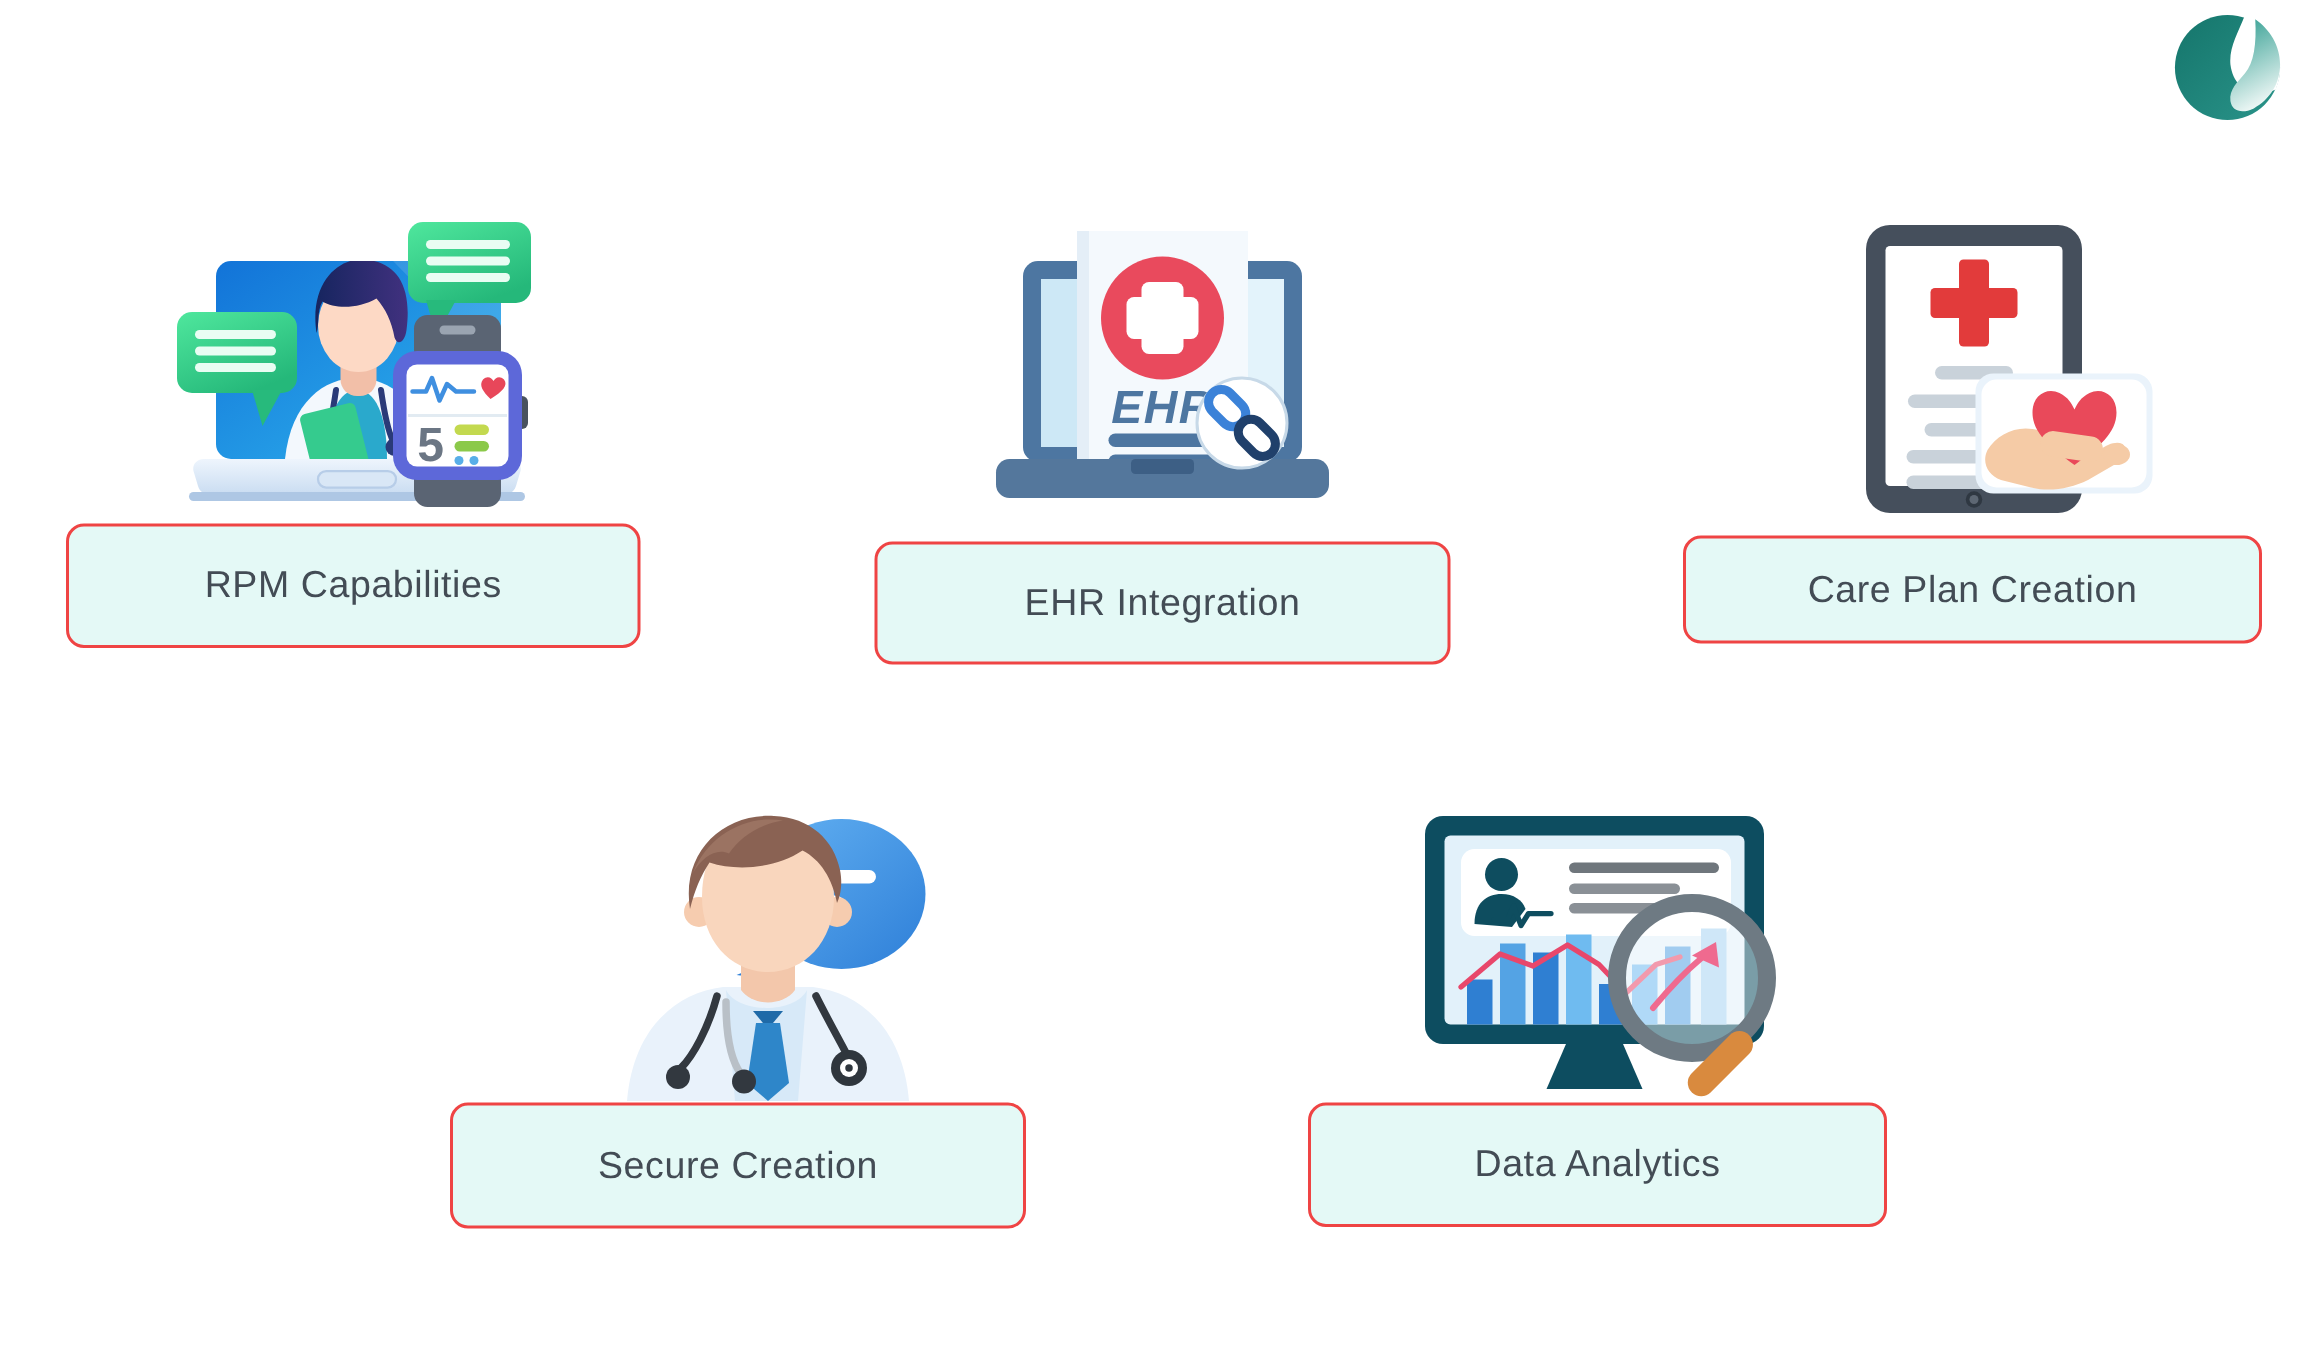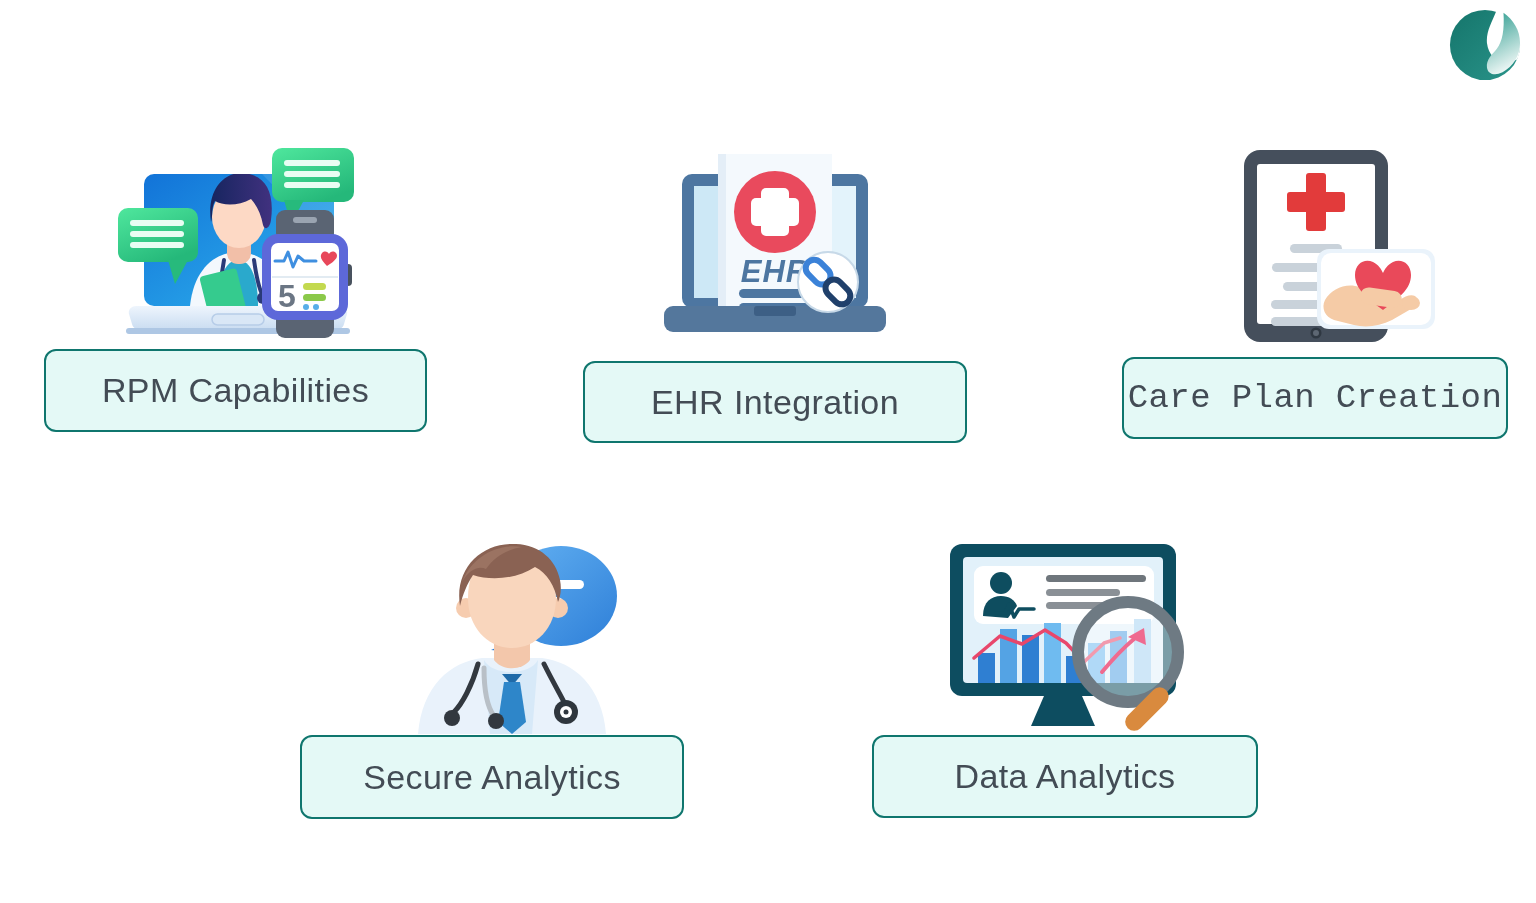--- a/index.html
+++ b/index.html
@@ -6,45 +6,45 @@
   body {
     width:1536px; height:903px; position:relative; overflow:hidden;
     background:#ffffff;
     font-family:"Liberation Sans", sans-serif;
   }
   .abs { position:absolute; }
   .label-box {
     position:absolute;
     display:flex; align-items:center; justify-content:center;
     background:#e4f9f6;
-    border:2px solid #0f766e;
+    border:2px solid #ef4444;
     border-radius:12px;
     color:#434c55;
-    font-size:34px;
+    font-size:25px;
     letter-spacing:0.4px;
     box-sizing:border-box;
     white-space:nowrap;
   }
   .icon-wrap { position:absolute; }
   .icon-wrap svg { display:block; width:100%; height:100%; }
 
   
   #logo { right:14px; top:8px; width:74px; height:74px; }
 
   
   #icon-rpm   { left:112px; top:138px; width:252px; height:202px; }
   #label-rpm  { left:44px;  top:349px; width:383px; height:83px; }
 
   
   #icon-ehr   { left:658px; top:148px; width:234px; height:192px;font-style:italic; }
   #label-ehr  { left:583px; top:349px; width:384px; height:82px;margin-top:12px; }
 
   
   #icon-care  { left:1228px; top:148px; width:212px; height:196px; }
-  #label-care { left:1122px; top:357px; width:386px; height:82px;font-family:Liberation Mono, monospace; }
+  #label-care { left:1122px; top:357px; width:386px; height:72px; }
 
   
   #icon-msg   { left:398px; top:536px; width:228px; height:198px; }
   #label-msg  { left:300px; top:735px; width:384px; height:84px; }
 
   
   #icon-ana   { left:938px; top:542px; width:262px; height:196px; }
   #label-ana  { left:872px; top:735px; width:386px; height:83px; }
 
   .svg-label-text { font-family:"Liberation Sans", sans-serif; font-weight:bold; }
@@ -267,21 +267,21 @@
         <circle cx="54" cy="182" r="8" fill="#32383f"></circle>
         <circle cx="98" cy="185" r="8" fill="#32383f"></circle>
         <path d="M146,128 C155,146 162,158 166,166" stroke="#32383f" stroke-width="5" fill="none" stroke-linecap="round"></path>
         <circle cx="168" cy="176" r="12" fill="#2f363d"></circle>
         <circle cx="168" cy="176" r="6" fill="#ffffff"></circle>
         <circle cx="168" cy="176" r="2.5" fill="#2f363d"></circle>
       </g>
     </g>
   </svg>
 </div>
-<div class="label-box" id="label-msg">Secure Analytics</div>
+<div class="label-box" id="label-msg">Secure Creation</div>
 
 <div class="icon-wrap" id="icon-ana">
   <svg viewBox="0 0 262 196">
 
     <g>
       <path d="M106,154 L144,154 L157,184 L93,184 Z" fill="#0d4d60"></path>
       <rect x="12" y="2" width="226" height="152" rx="12" fill="#0d4d60"></rect>
       <rect x="25" y="15" width="200" height="126" rx="4" fill="#e2f1fa"></rect>
     </g>
 

